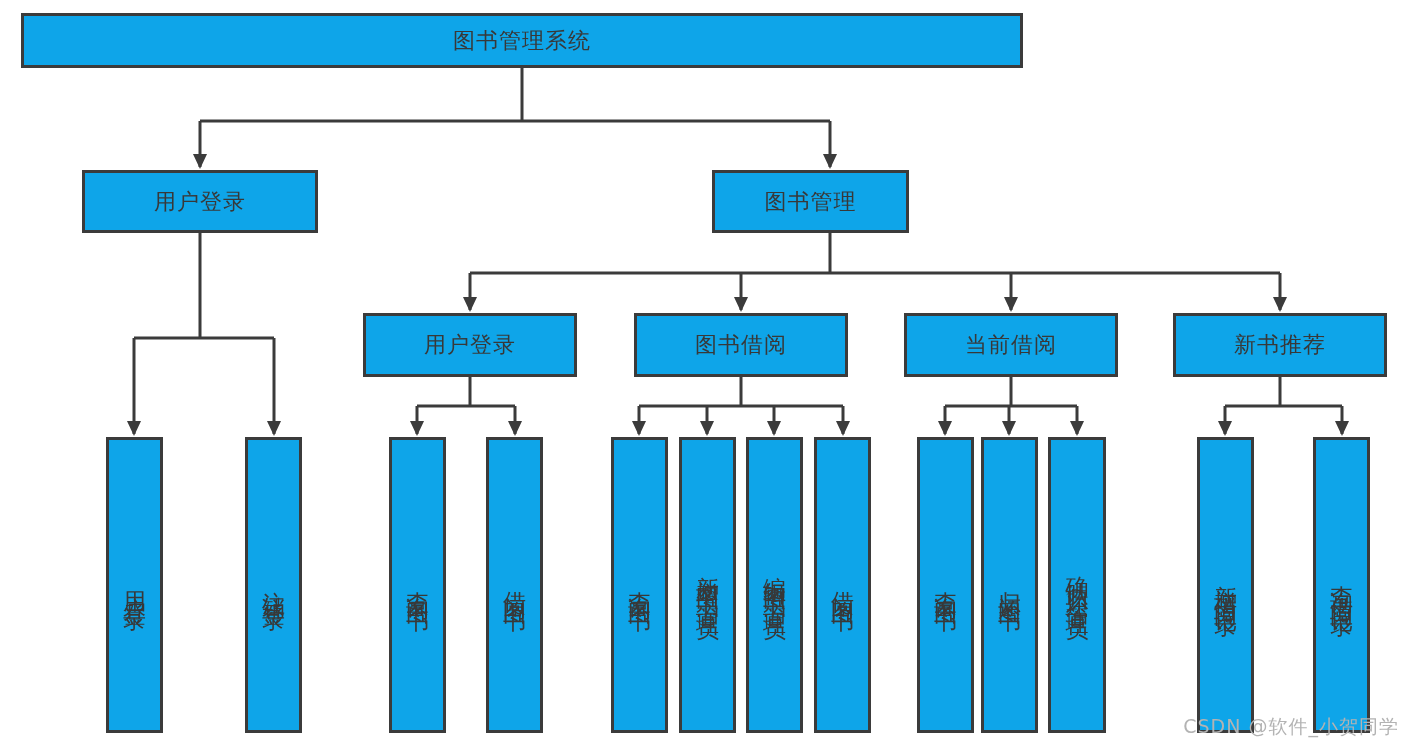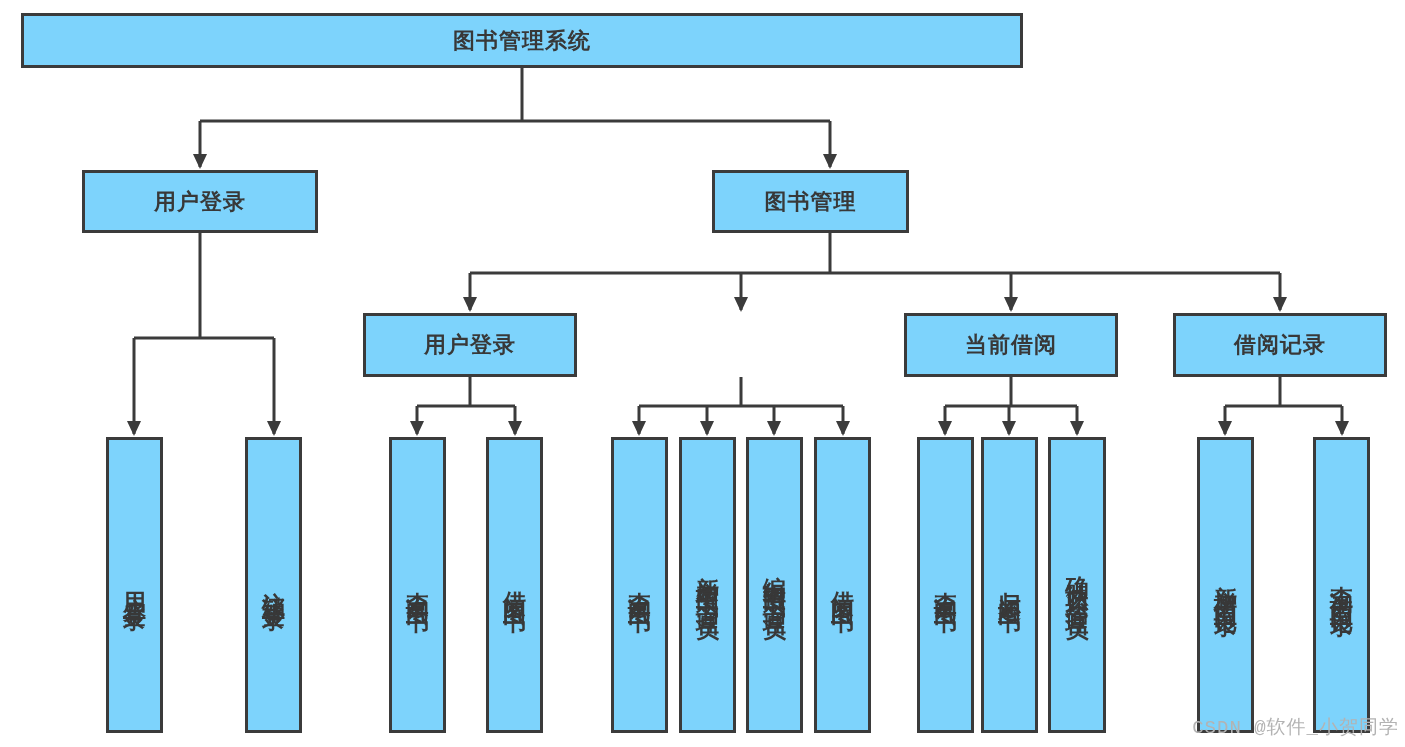--- a/index.html
+++ b/index.html
@@ -14,46 +14,44 @@
   .connectors {
     position: absolute;
     left: 0; top: 0;
     width: 1405px; height: 747px;
     pointer-events: none;
   }
   .box {
     position: absolute;
     box-sizing: border-box;
     border: 3px solid #3b3b3b;
-    background: #7dd3fc;
+    background: #0ea5e9;
     color: #383838;
     display: flex;
     align-items: center;
     justify-content: center;
     font-size: 22px;
     letter-spacing: 1px;
     white-space: nowrap;
-    font-weight: bold;
   }
   .box.v {
     writing-mode: vertical-rl;
     text-orientation: mixed;
     font-size: 23px;
     letter-spacing: 6px;
     line-height: 1;
   }
   .watermark {
     position: absolute;
     top: 714px;
     right: 6px;
     font-size: 19px;
     color: #b3b3b3;
     letter-spacing: 1px;
     z-index: 5;
-    font-family: Liberation Mono, monospace;
   }
 </style>
 </head>
 <body>
 
 <div class="canvas">
 
   <svg class="connectors" viewBox="0 0 1405 747" xmlns="http://www.w3.org/2000/svg">
     <defs>
       <marker id="arrow" markerUnits="userSpaceOnUse" markerWidth="17" markerHeight="16" refX="13" refY="7" orient="auto">
@@ -93,22 +91,23 @@
       <path d="M1342 406 V434" marker-end="url(#arrow)"></path>
     </g>
   </svg>
 
   <div class="box" style="left:21px; top:13px; width:1002px; height:55px;">图书管理系统</div>
 
   <div class="box" style="left:82px; top:170px; width:236px; height:63px;">用户登录</div>
   <div class="box" style="left:712px; top:170px; width:197px; height:63px;">图书管理</div>
 
   <div class="box" style="left:363px; top:313px; width:214px; height:64px;">用户登录</div>
+  <div class="box" style="left:634px; top:313px; width:214px; height:64px;">图书借阅</div>
   <div class="box" style="left:904px; top:313px; width:214px; height:64px;">当前借阅</div>
-  <div class="box" style="left:1173px; top:313px; width:214px; height:64px;">借阅记录</div>
+  <div class="box" style="left:1173px; top:313px; width:214px; height:64px;">新书推荐</div>
 
   <div class="box v" style="left:106px; top:437px; width:57px; height:296px;">用户登录</div>
   <div class="box v" style="left:245px; top:437px; width:57px; height:296px;">注销登录</div>
 
   <div class="box v" style="left:389px; top:437px; width:57px; height:296px;">查询图书</div>
   <div class="box v" style="left:486px; top:437px; width:57px; height:296px;">借阅图书</div>
 
   <div class="box v" style="left:611px; top:437px; width:57px; height:296px;">查询图书</div>
   <div class="box v" style="left:679px; top:437px; width:57px; height:296px;">新增图书（管理员）</div>
   <div class="box v" style="left:746px; top:437px; width:57px; height:296px;">编辑图书（管理员）</div>

